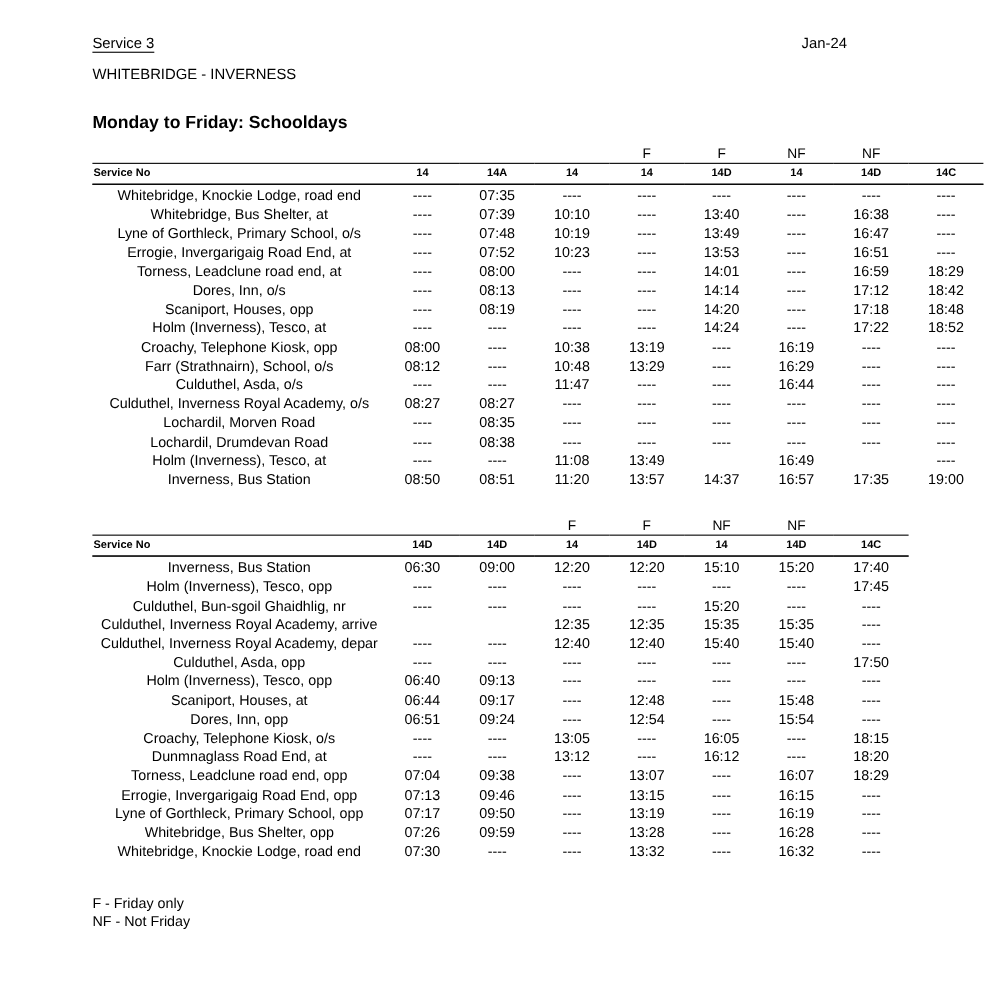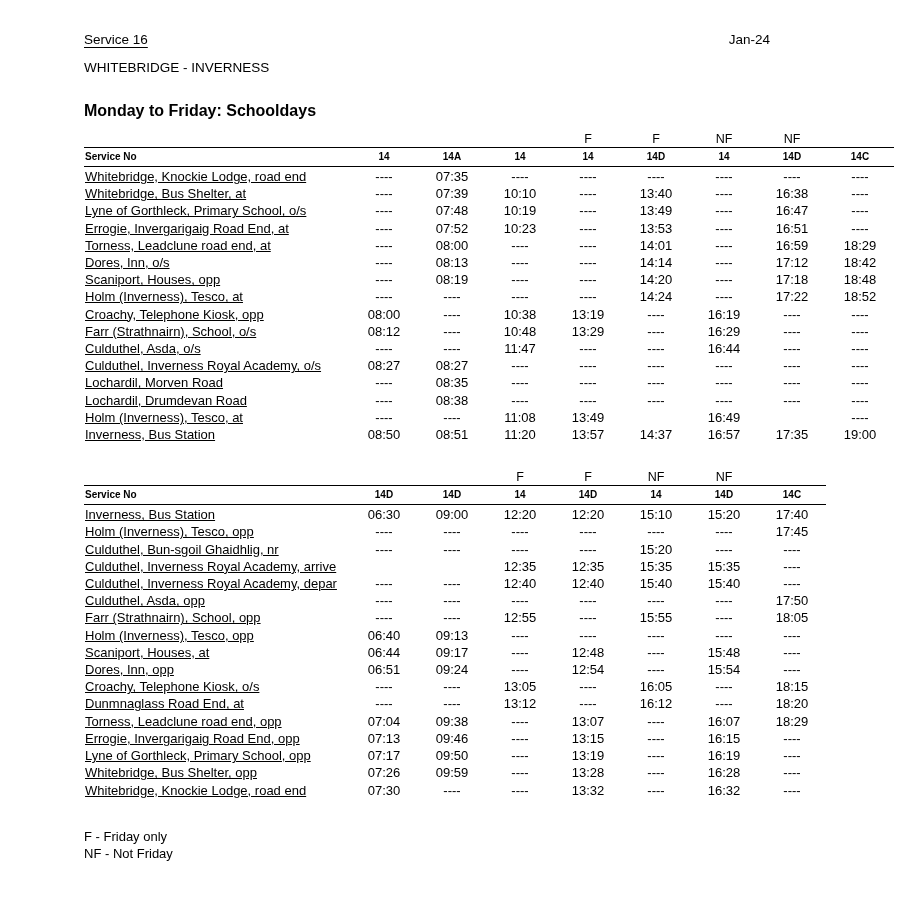--- a/index.html
+++ b/index.html
@@ -86,23 +86,22 @@
     border-bottom: 1.3px solid #000;
   }
   .tt .head-row th.stop-head {
     text-align: left;
     padding-left: 1px;
   }
   .tt tbody td {
     text-align: center;
   }
   .tt tbody td.stop {
-    text-align: left;
+    text-align: center;
     padding-left: 1px;
-    text-decoration: underline;
   }
   .tt tbody tr:first-child td {
     padding-top: 1px;
   }
 
   .dash { letter-spacing: 0px; }
 
   
   .notes {
     margin-top: 29px;
@@ -110,21 +109,21 @@
     line-height: 17.5px;
   }
   .gap { height: 26px; }
 </style>
 </head>
 <body>
 
 <div class="page">
 
   <div class="topline">
-    <span class="service-label">Service 16</span>
+    <span class="service-label">Service 3</span>
     <span class="date-label">Jan-24</span>
   </div>
 
   <div>
     <span class="route-title">WHITEBRIDGE - INVERNESS</span>
   </div>
 
   <div class="day-heading">Monday to Friday: Schooldays</div>
 
   <table class="tt tt--a" id="table-outbound">
@@ -433,30 +432,20 @@
           <td class="stop">Culduthel, Asda, opp</td>
           <td class="dash">----</td>
           <td class="dash">----</td>
           <td class="dash">----</td>
           <td class="dash">----</td>
           <td class="dash">----</td>
           <td class="dash">----</td>
           <td>17:50</td>
         </tr>
         <tr>
-          <td class="stop">Farr (Strathnairn), School, opp</td>
-          <td class="dash">----</td>
-          <td class="dash">----</td>
-          <td>12:55</td>
-          <td class="dash">----</td>
-          <td>15:55</td>
-          <td class="dash">----</td>
-          <td>18:05</td>
-        </tr>
-        <tr>
           <td class="stop">Holm (Inverness), Tesco, opp</td>
           <td>06:40</td>
           <td>09:13</td>
           <td class="dash">----</td>
           <td class="dash">----</td>
           <td class="dash">----</td>
           <td class="dash">----</td>
           <td class="dash">----</td>
         </tr>
         <tr>

